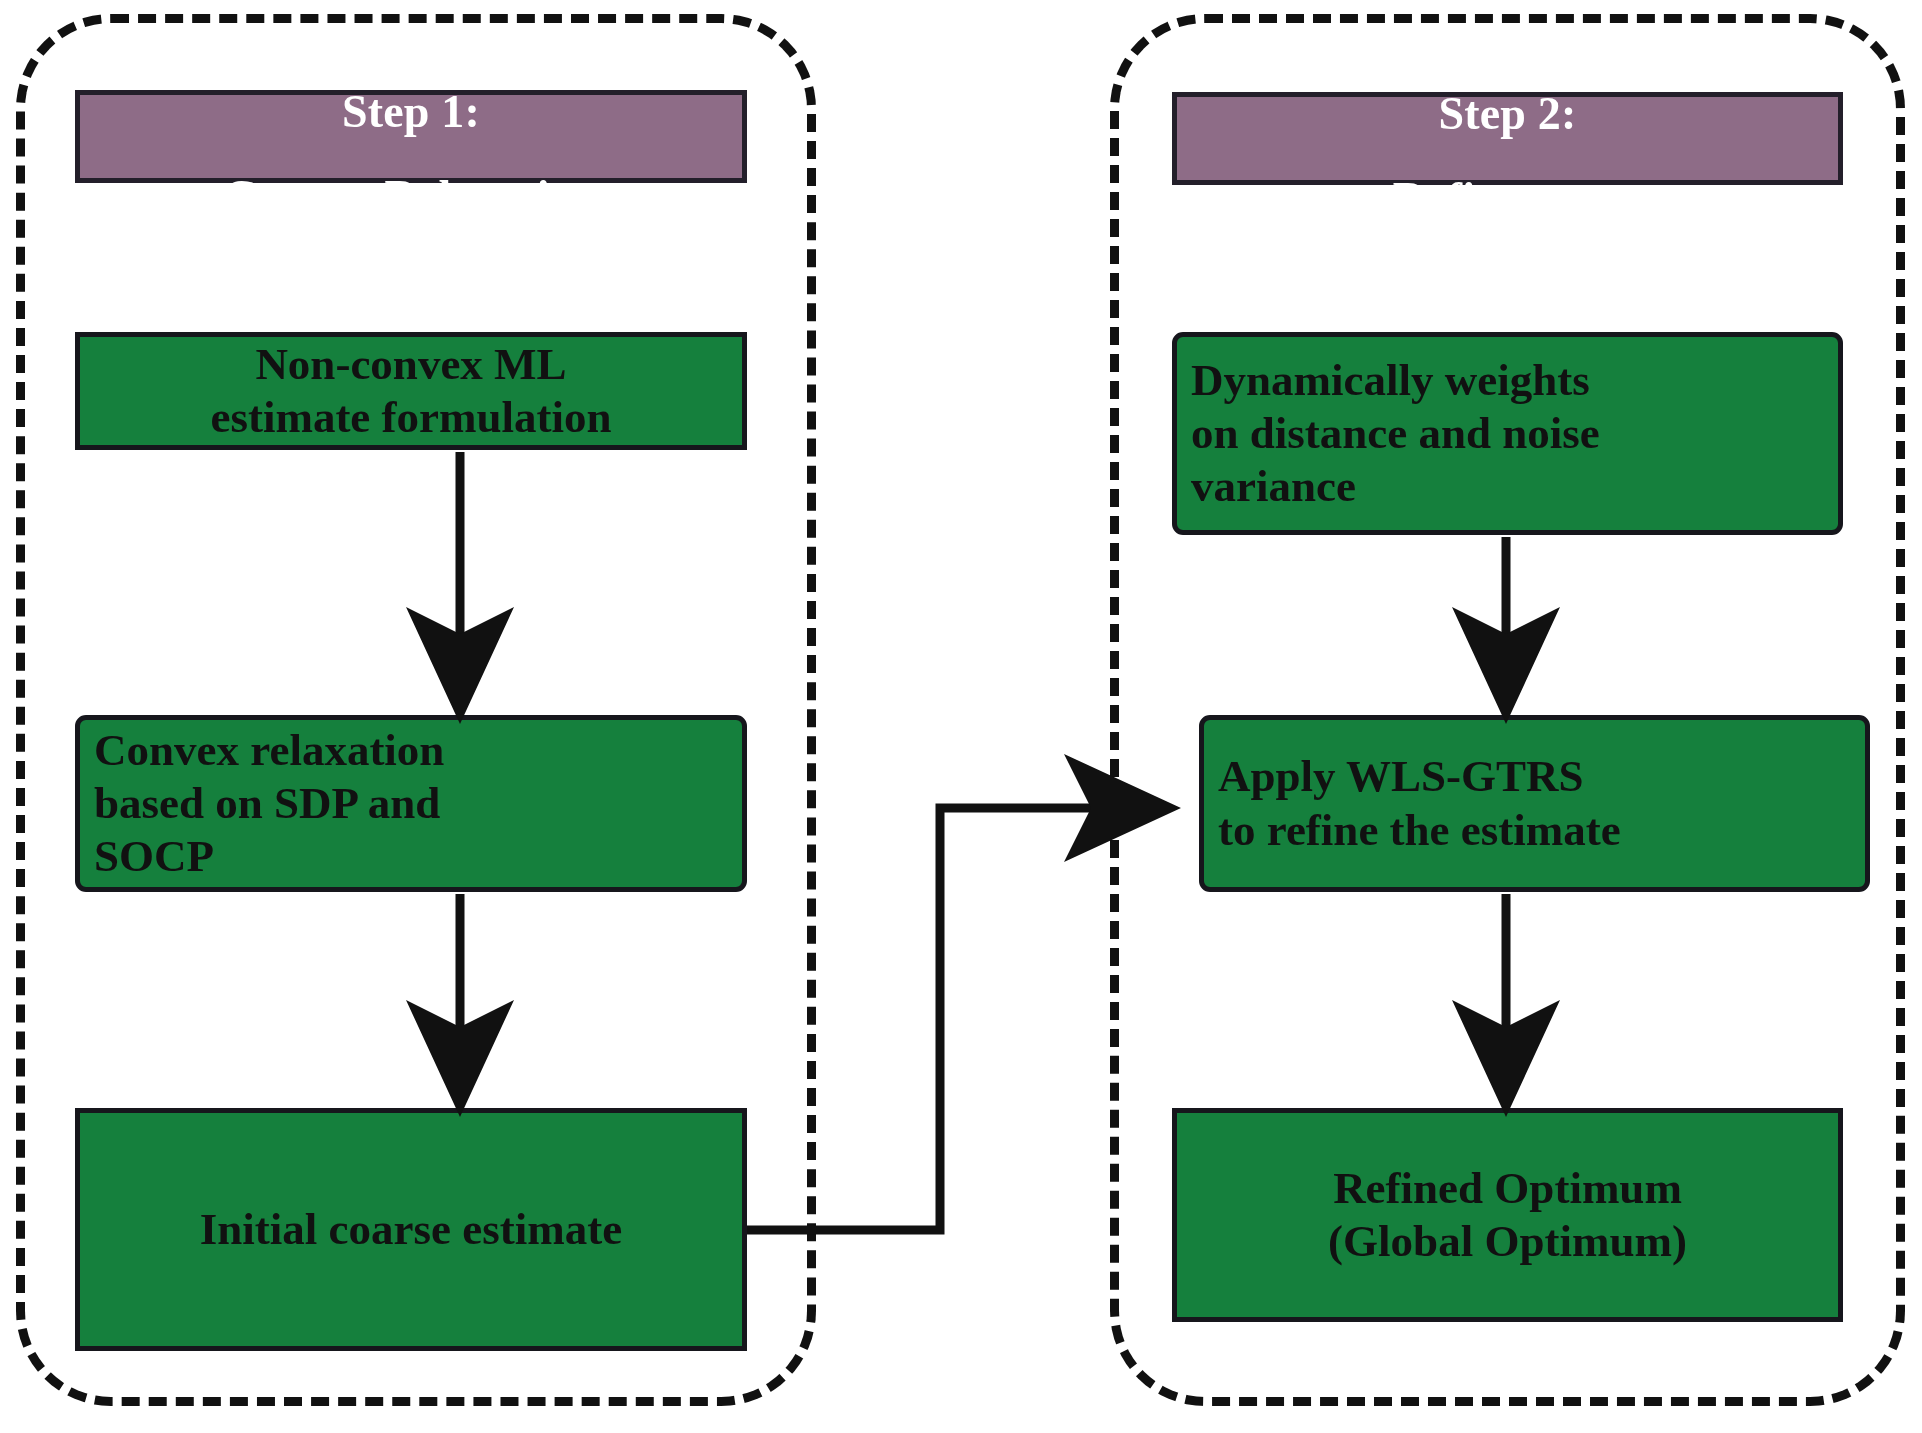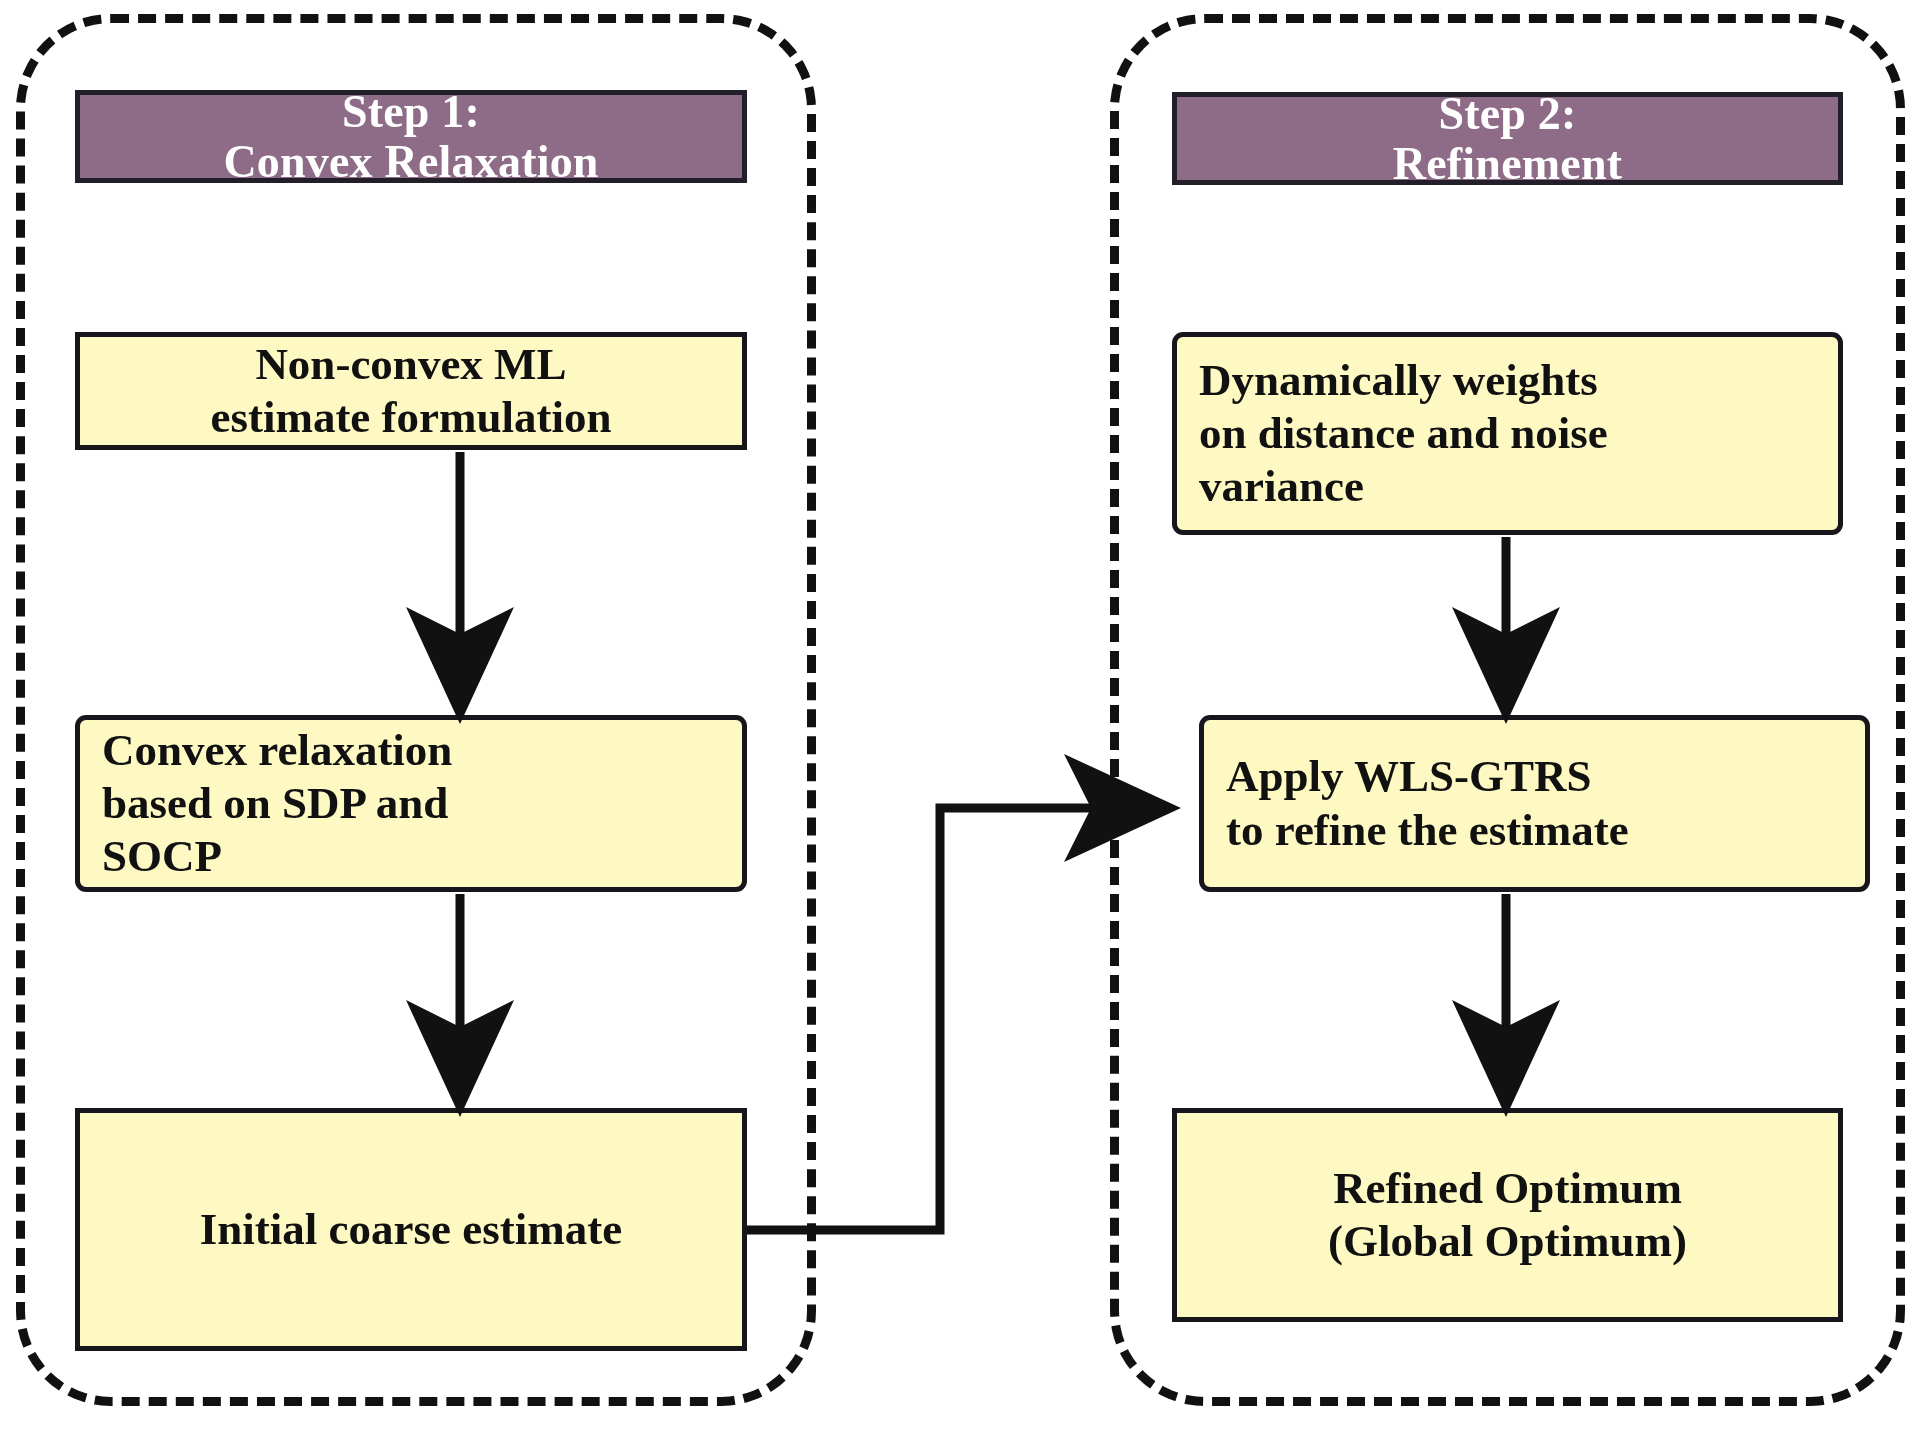--- a/index.html
+++ b/index.html
@@ -59,35 +59,35 @@
     top: 90px;
     width: 672px;
     height: 93px;
   }
   #header-step2 {
     left: 1172px;
     top: 92px;
     width: 671px;
     height: 93px;
   }
-  .step-header .line { display: block; white-space: nowrap; }
+  .step-header .line { display: block; white-space: nowrap; margin-top: 35px; }
   
   .pbox {
     position: absolute;
-    background: #fef9c3;
+    background: #15803d;
     border: 5px solid #16161c;
     box-sizing: border-box;
     color: #111111;
     font-weight: bold;
     font-size: 45px;
     line-height: 1.18;
     display: flex;
     flex-direction: column;
     justify-content: center;
-    padding: 0 22px;
+    padding: 0 14px;
   }
   .pbox .line { display: block; white-space: nowrap; }
   .pbox.center { align-items: center; text-align: center; }
   .pbox.left   { align-items: flex-start; text-align: left; border-radius: 11px; }
 
   
   #box-ml-problem   { left: 75px;  top: 332px;  width: 672px; height: 118px; }
   #box-convex-relax { left: 75px;  top: 715px;  width: 672px; height: 177px; }
   #box-initial-est  { left: 75px;  top: 1108px; width: 672px; height: 243px; }
   

